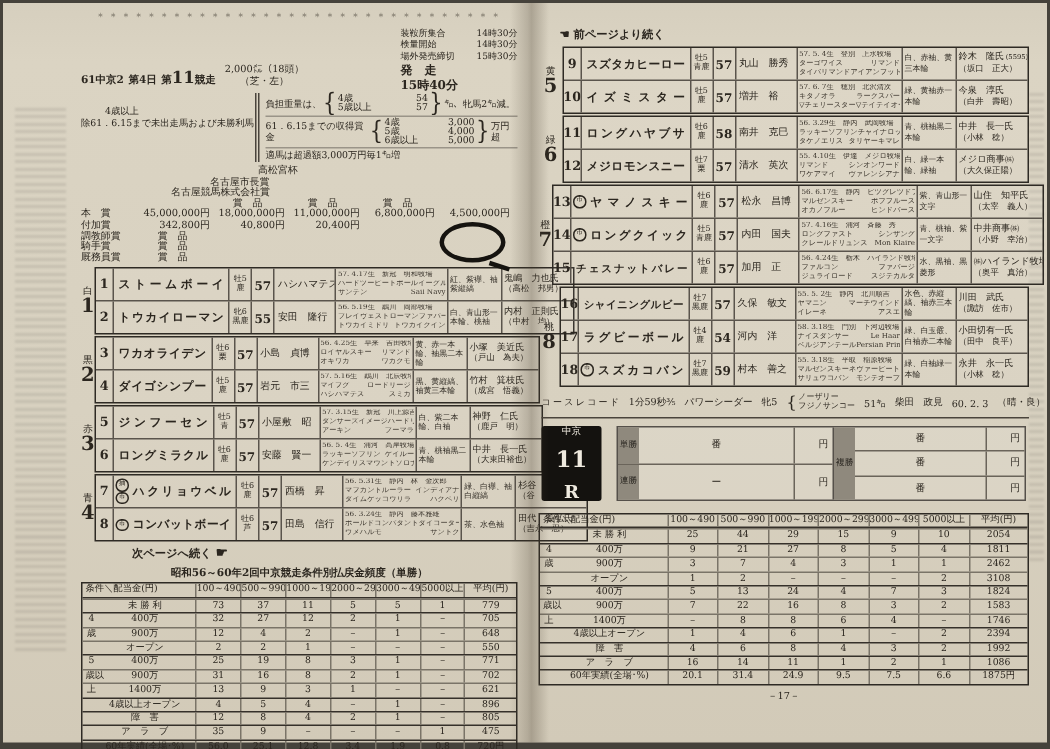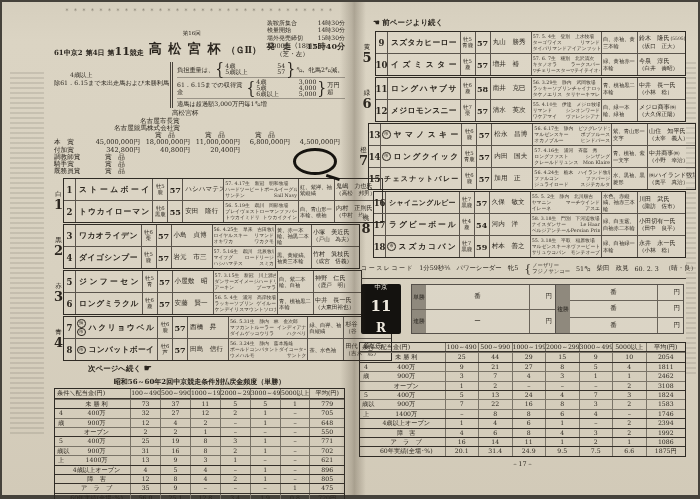--- a/index.html
+++ b/index.html
@@ -22,21 +22,21 @@
   .hdr-main{position:absolute;left:0;bottom:3px;display:flex;align-items:flex-end;width:216px;}
   .meet{font-size:7px;font-weight:bold;white-space:nowrap;margin-right:3px;}
   .rno{font-size:11px;}
   .rwrap{position:relative;margin:0 2px;white-space:nowrap;}
   .edition{position:absolute;left:34px;top:-8px;font-size:5.5px;font-weight:normal;}
   .rname{font-size:13px;font-weight:bold;letter-spacing:1px;}
   .grade{font-size:9px;font-weight:bold;}
   .dist{font-size:6.5px;text-align:center;line-height:7.5px;white-space:nowrap;margin-left:3px;}
   .sched{position:absolute;right:0;top:2px;width:78px;font-size:6px;}
   .srow2{display:flex;justify-content:space-between;line-height:7.3px;white-space:nowrap;}
-  .srow2.big{font-size:8px;font-weight:bold;line-height:10px;}
+  .srow2.big{font-size:8px;font-weight:bold;line-height:10px;flex-direction:column;}
 
   
   .cond{display:flex;margin-top:1px;}
   .cond-l{width:116px;font-size:6.2px;line-height:8px;padding-top:9px;}
   .cond-l .age{margin-left:16px;}
   .cond-r{flex:1;border-left:3px double #4a443c;padding-left:4px;font-size:6.2px;}
   .crow{display:flex;align-items:center;line-height:7px;padding:1px 0;}
   .crow+.crow{border-top:1px solid #9a9488;}
   .br{font-size:14px;font-weight:100;transform:scaleY(1.2);margin:0 1px;}
   .mini{display:flex;flex-direction:column;}
@@ -131,25 +131,20 @@
   <div class="bleed r1"></div>
 
   <div class="page pg-l">
     <div class="banner">＊＊＊＊＊＊＊＊＊＊＊＊＊＊＊＊＊＊＊＊＊＊＊＊＊＊＊＊＊＊＊＊</div>
 
     <div class="hdr">
       <div class="hdr-main">
         <span class="meet">61中京2</span>
         <span class="meet">第4日</span>
         <span class="meet"><span>第</span><b class="rno">11</b><span>競走</span></span>
-        <span class="rwrap">
-          <span class="edition">第16回</span>
-          <span class="rname">高 松 宮 杯</span>
-          <span class="grade">（ＧⅡ）</span>
-        </span>
         <span class="dist">
           <span>2,000㍍</span><span>（18頭）</span><br>
           <span>（芝・左）</span>
         </span>
       </div>
       <div class="sched" id="sched">
           <div class="srow2">
             <span>装鞍所集合</span>
             <span>14時30分</span>
           </div>

